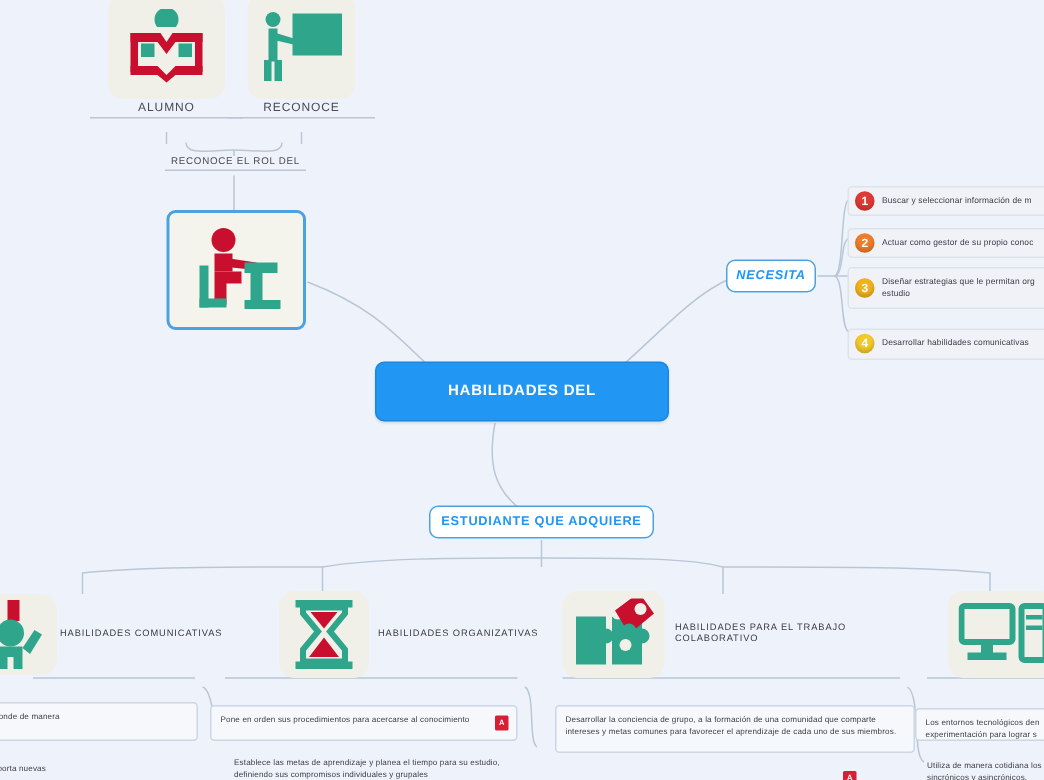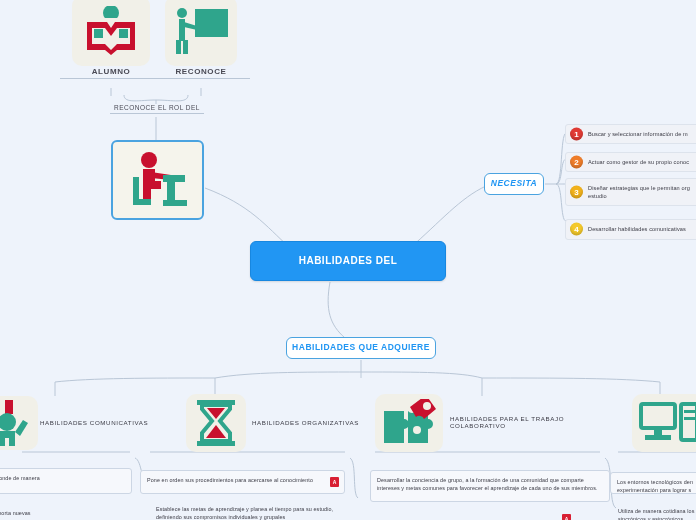--- a/index.html
+++ b/index.html
@@ -15,21 +15,21 @@
   .icon-tile{
     position:absolute;box-sizing:border-box;
     background:#f1f0e8;border-radius:10px;
     display:flex;align-items:center;justify-content:center;
   }
   .icon-tile.framed{
     background:#f5f4ec;border:2px solid #4aa3e0;border-radius:6px;
   }
   .tile-cap{
     position:absolute;text-align:center;width:100%;
-    font-size:8px;font-weight:bold;letter-spacing:.6px;color:#4a4a55;
+    font-size:8px;font-weight:normal;letter-spacing:.6px;color:#4a4a55;
   }
 
   
   .pill{
     position:absolute;box-sizing:border-box;
     border:1.5px solid #4aa3e0;border-radius:6px;background:#ffffff;
     display:flex;align-items:center;justify-content:center;
     color:#2196f3;font-weight:bold;letter-spacing:.5px;
     font-size:8.5px;text-align:center;line-height:1.35;
   }
@@ -175,21 +175,21 @@
 
   <div class="pill primary" style="left:250px;top:241px;width:196px;height:40px;flex-direction:column;">
     <span>HABILIDADES DEL</span>
   </div>
 
   <div class="pill" style="left:484px;top:173px;width:60px;height:22px;font-style:italic;">
     <span>NECESITA</span>
   </div>
 
   <div class="pill" style="left:286px;top:337px;width:150px;height:22px;">
-    <span>HABILIDADES QUE ADQUIERE</span>
+    <span>ESTUDIANTE QUE ADQUIERE</span>
   </div>
 
   <div class="numlist">
     <div class="numrow">
       <span class="badge" style="background:#e03a34">1</span>
       <span class="ntext">Buscar y seleccionar información de m</span>
     </div>
     <div class="numrow" style="margin-top:8px;">
       <span class="badge" style="background:#ef7d2a">2</span>
       <span class="ntext">Actuar como gestor de su propio conoc</span>

